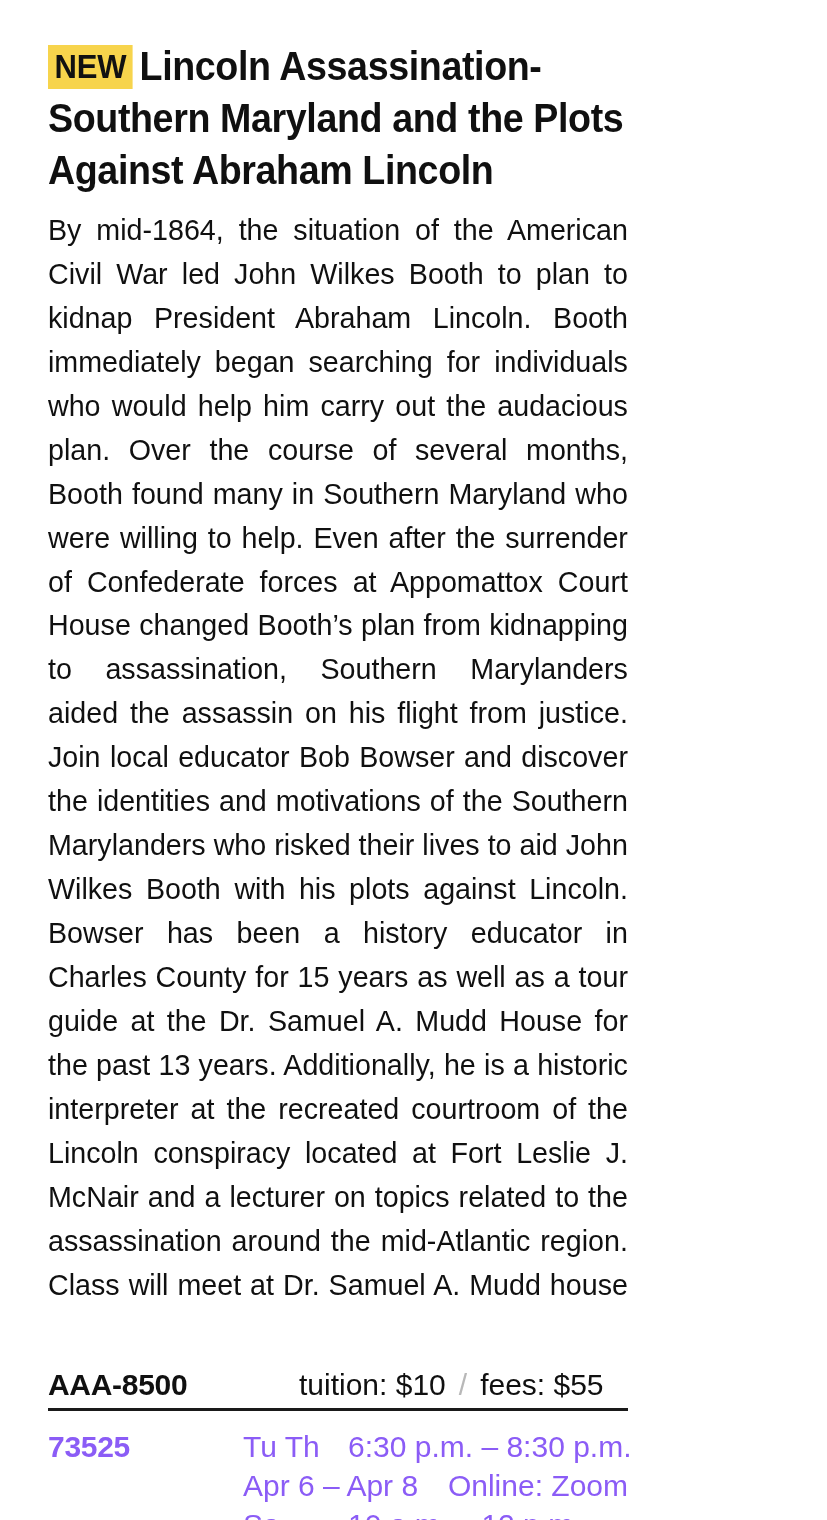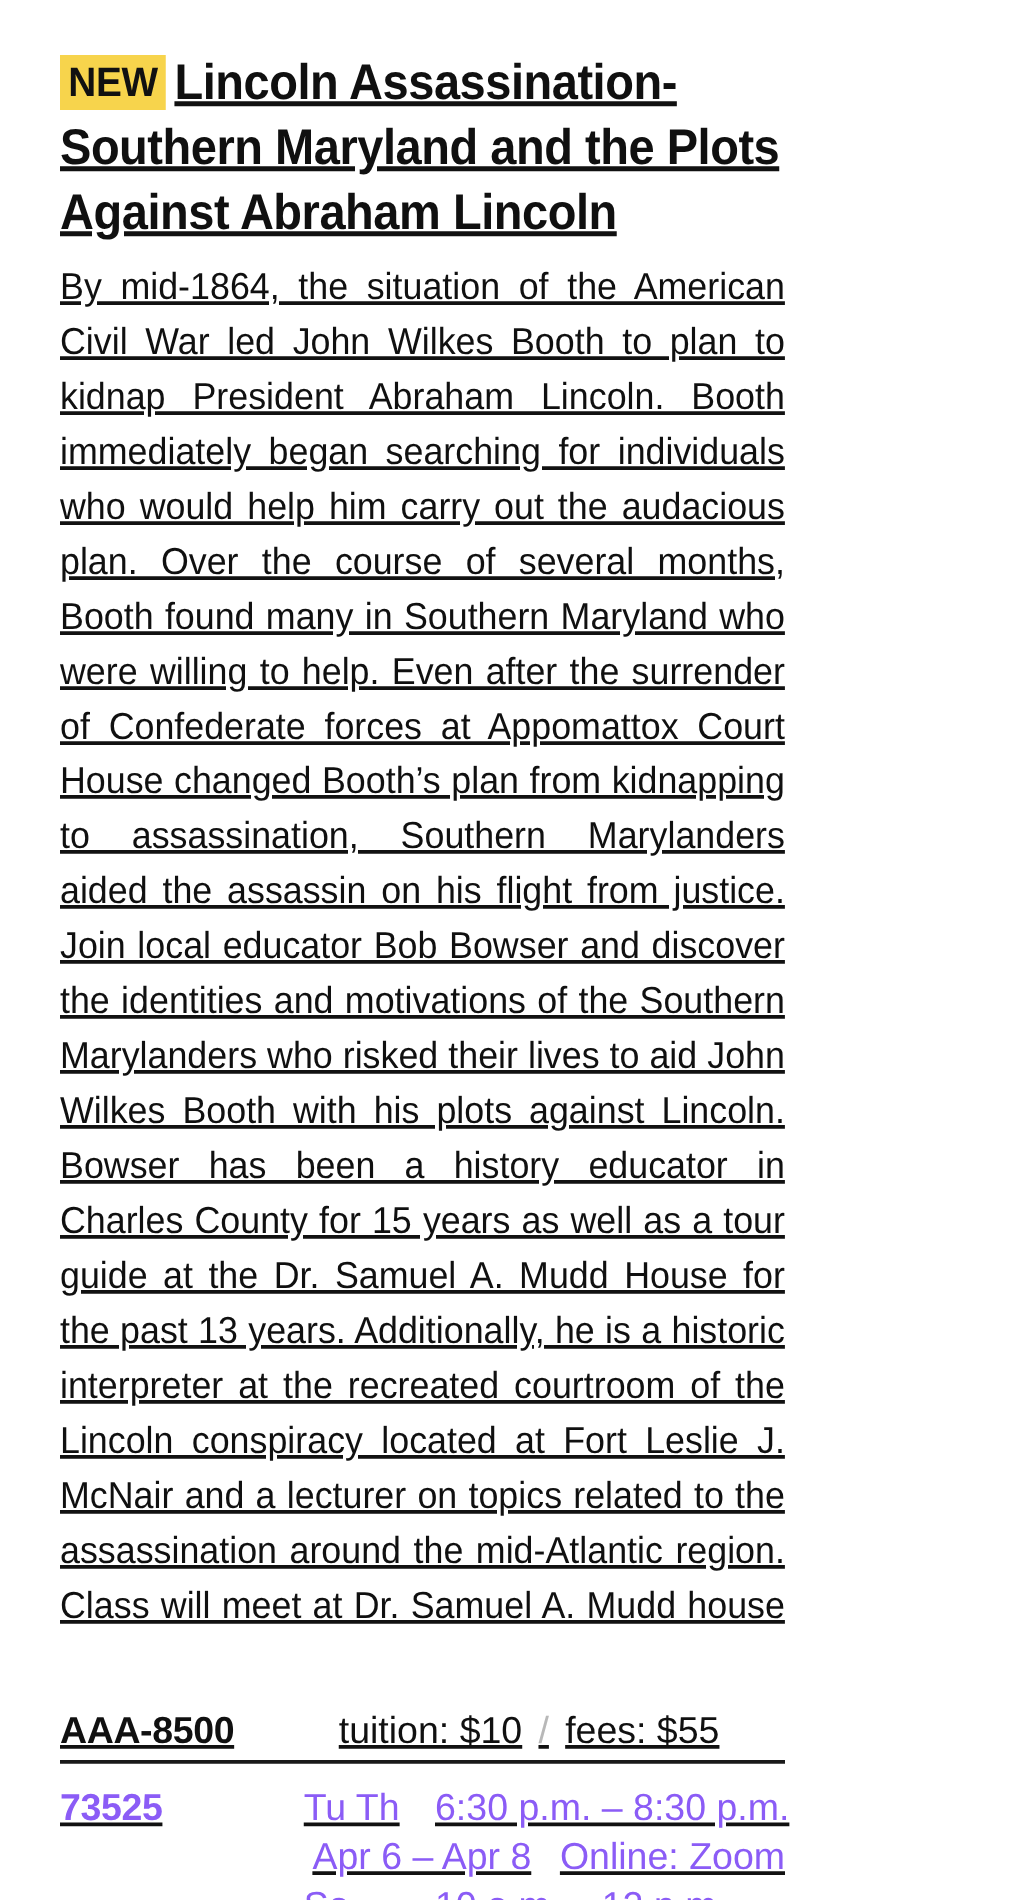--- a/index.html
+++ b/index.html
@@ -16,21 +16,20 @@
     overflow: hidden;
   }
 
   .page {
     position: relative;
     width: 676px;
     height: 1520px;
     box-sizing: border-box;
     padding: 0 48px;
     background: #ffffff;
-    text-decoration: underline;
   }
 
   
   .course-title {
     margin: 0;
     padding-top: 40px;
     font-size: 40px;
     line-height: 1.30;
     font-weight: 700;
     letter-spacing: -0.4px;
@@ -75,20 +74,21 @@
   }
 
   
   .code-row {
     display: flex;
     align-items: baseline;
     margin-top: 18px;
     padding-bottom: 6px;
     border-bottom: 3px solid #1a1a1a;
     font-size: 30px;
+    gap: 28px;
   }
   .course-code {
     font-weight: 700;
     width: 195px;
     flex: 0 0 195px;
     letter-spacing: -0.3px;
     color: #101010;
   }
   .price-group {
     display: flex;
@@ -140,21 +140,20 @@
     flex: 0 0 105px;
     white-space: nowrap;
   }
   .meeting-time {
     flex: 1 1 auto;
     white-space: nowrap;
   }
   .meeting-dates {
     flex: 1 1 auto;
     white-space: nowrap;
-    text-align: center;
   }
   .meeting-location {
     flex: 0 0 auto;
     text-align: right;
     white-space: nowrap;
     padding-left: 16px;
   }
 </style>
 </head>
 <body>

